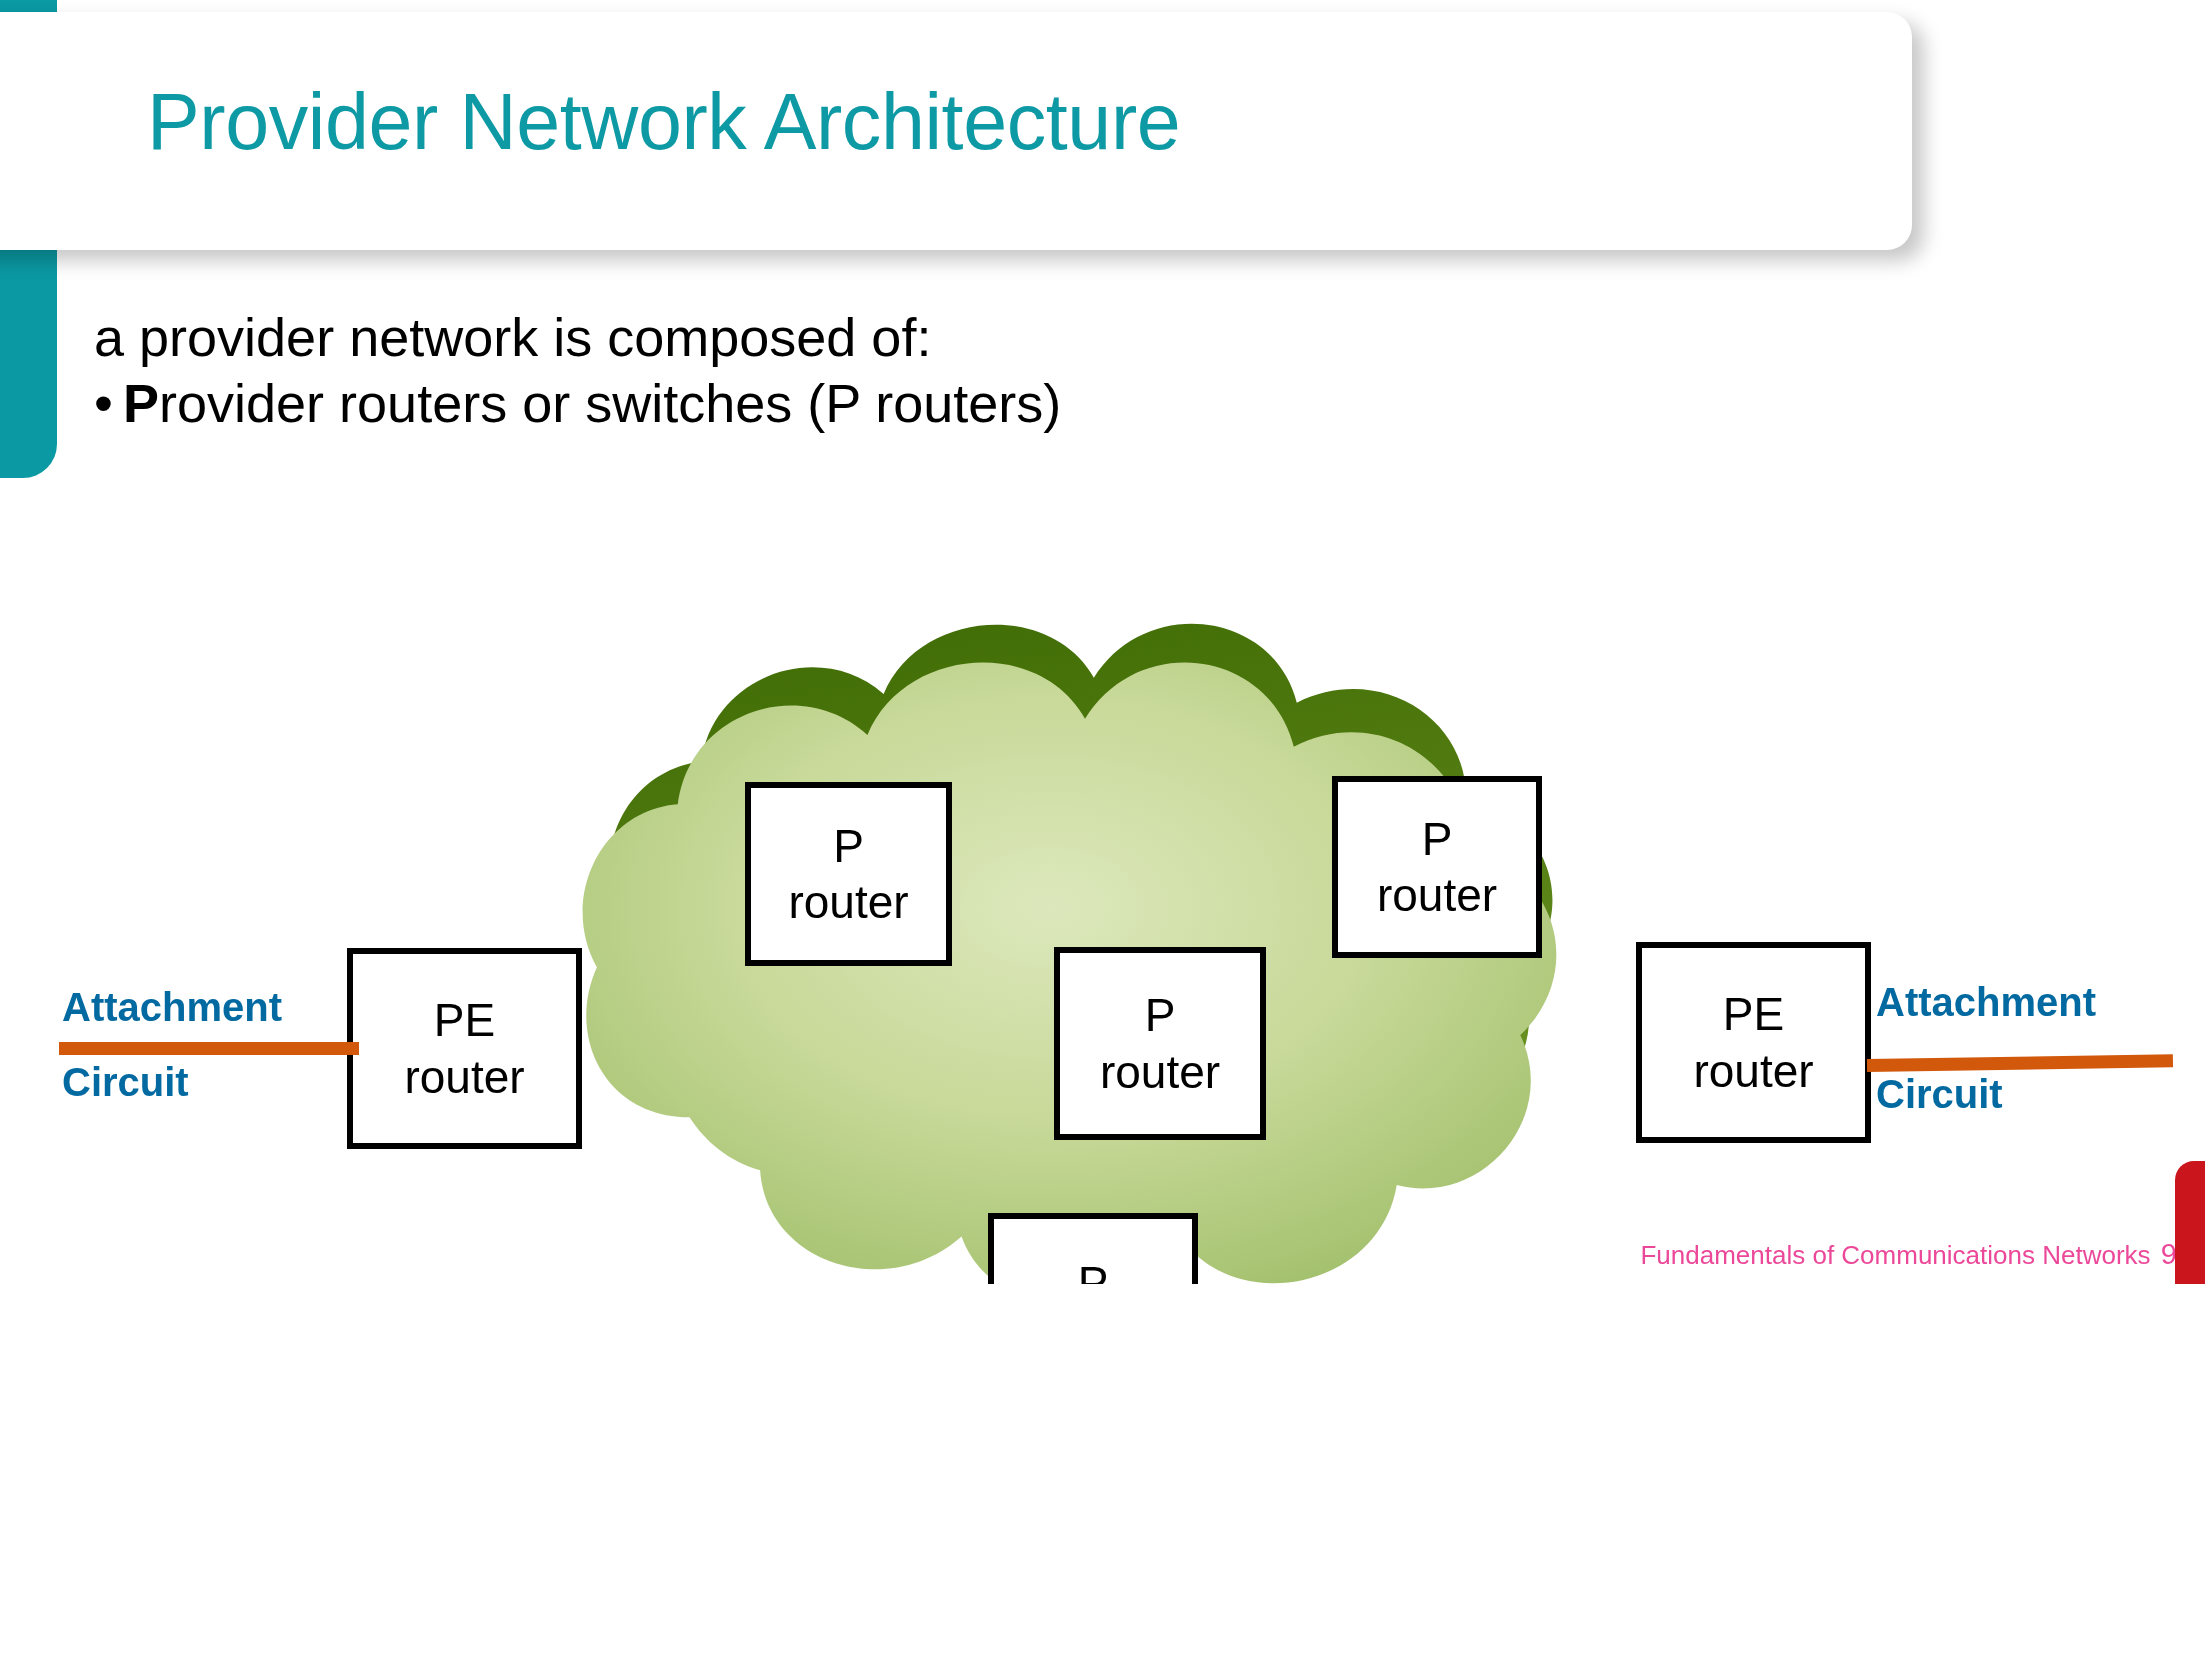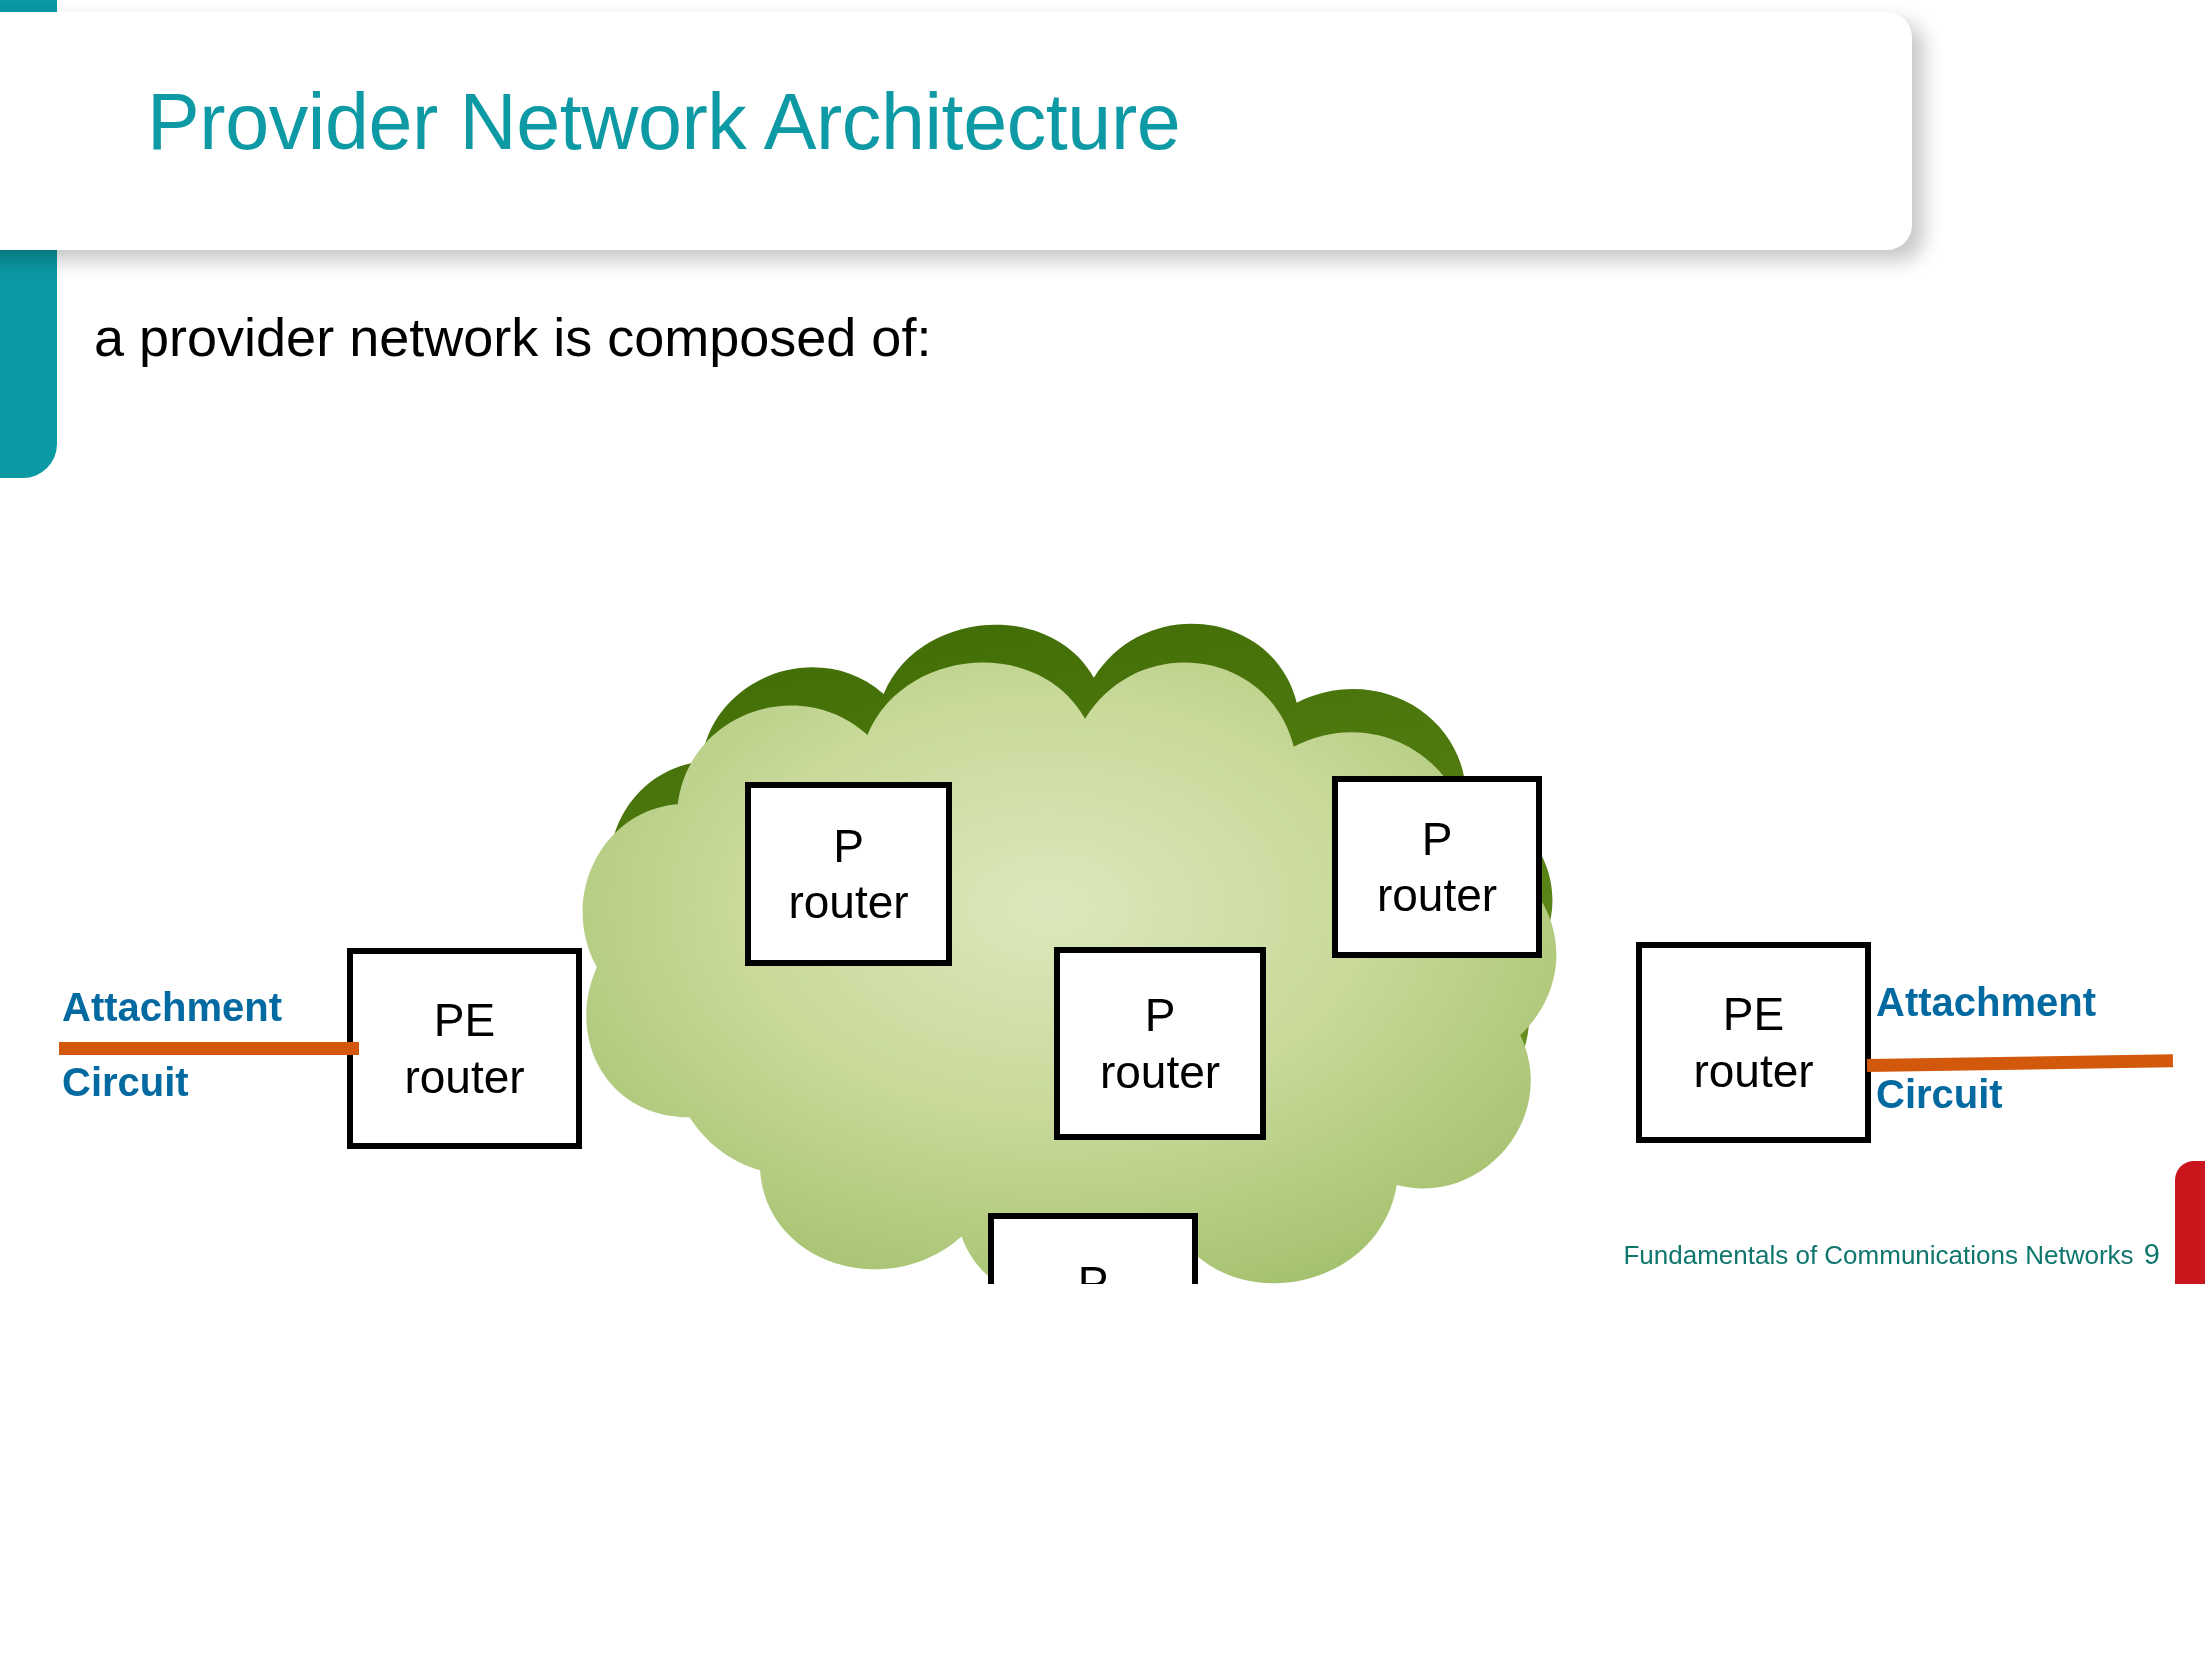--- a/index.html
+++ b/index.html
@@ -124,24 +124,24 @@
   }
   .ac-line {
     position: absolute;
     background: #D2590C;
     height: 12.5px;
   }
 
   
   .footer {
     position: absolute;
-    right: 71px;
+    right: 54px;
     bottom: 13.2px;
     font-size: 26px;
-    color: #0f766e;
+    color: #ec4899;
     font-family: "Liberation Sans", sans-serif;
     white-space: nowrap;
   }
   .footer .pg { margin-left: 10.3px; font-size: 29px; }
 
   .corner-red {
     position: absolute;
     right: -25px;
     bottom: 0px;
     width: 81px;
@@ -171,20 +171,23 @@
 
   <div class="accent-bar"></div>
 
   <div class="title-card">
     <div class="title-text">Provider Network Architecture</div>
   </div>
 
   <div class="body-block">
     <div class="body-line lead">a provider network is composed of:</div>
 
+    <div class="body-line">
+      <span class="bullet">•</span><b>P</b><span>rovider routers or switches (P routers)</span>
+    </div>
 
   </div>
 
   <div class="cloud-wrap">
     <svg viewBox="0 0 1620 1190" xmlns="http://www.w3.org/2000/svg" aria-hidden="true">
       <defs>
         <radialGradient id="cloudGrad" cx="48%" cy="38%" r="78%">
           <stop offset="0%" stop-color="#DCE8BC"></stop>
           <stop offset="42%" stop-color="#C8D999"></stop>
           <stop offset="78%" stop-color="#A8C473"></stop>

